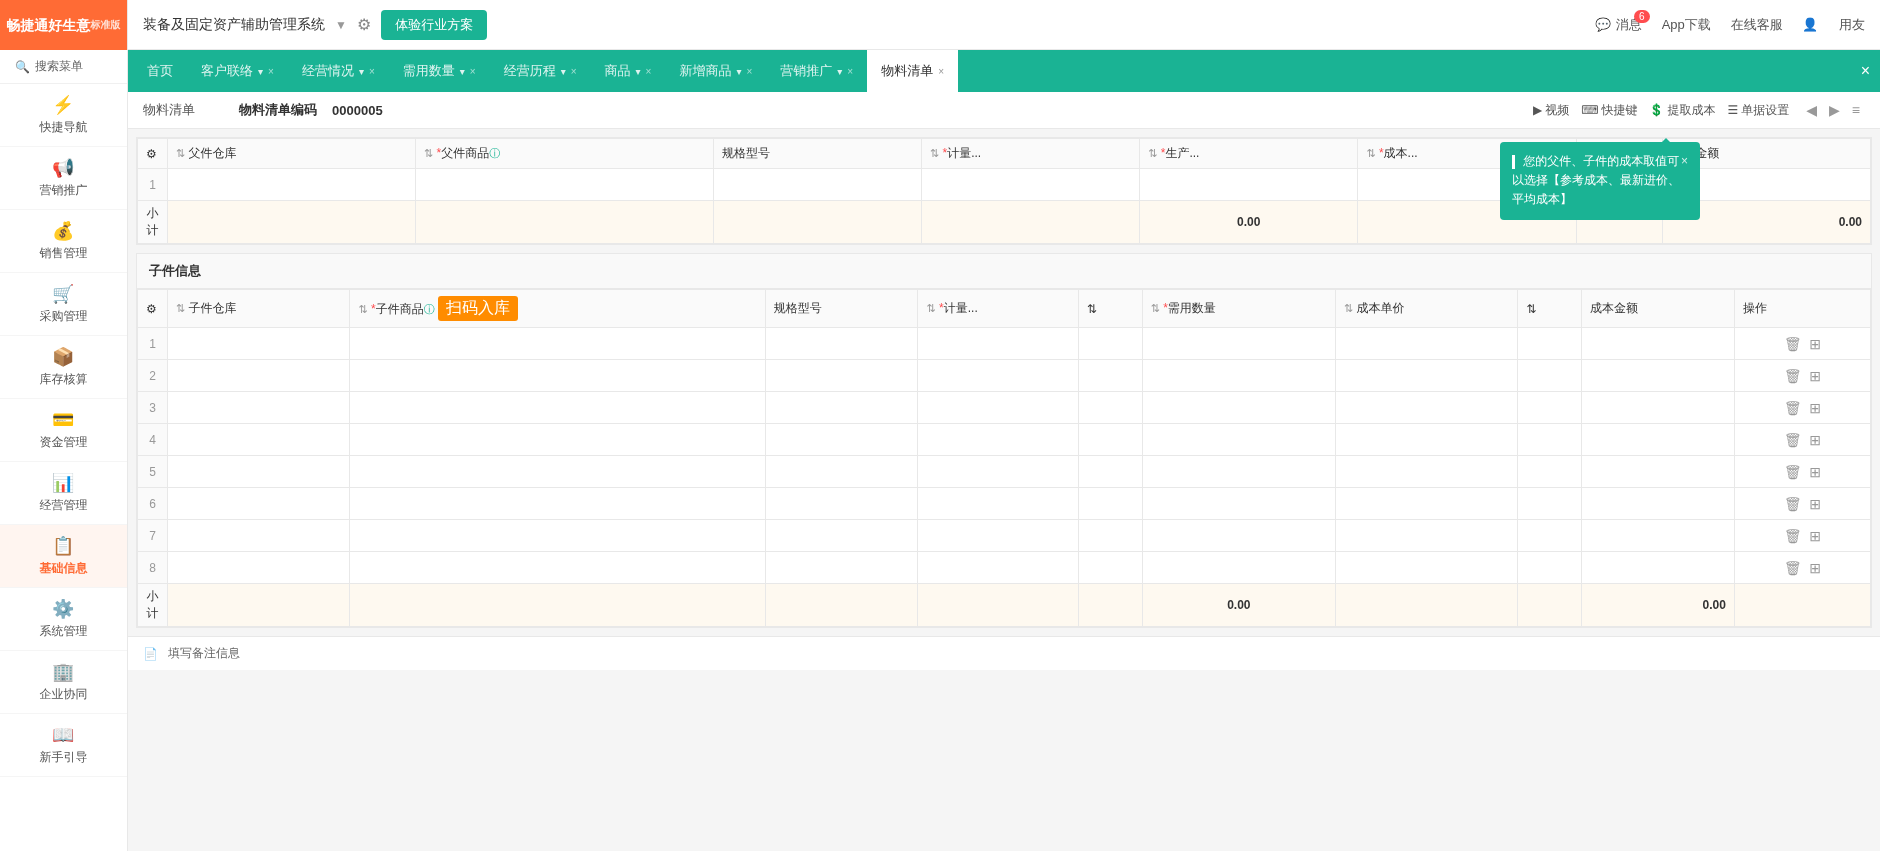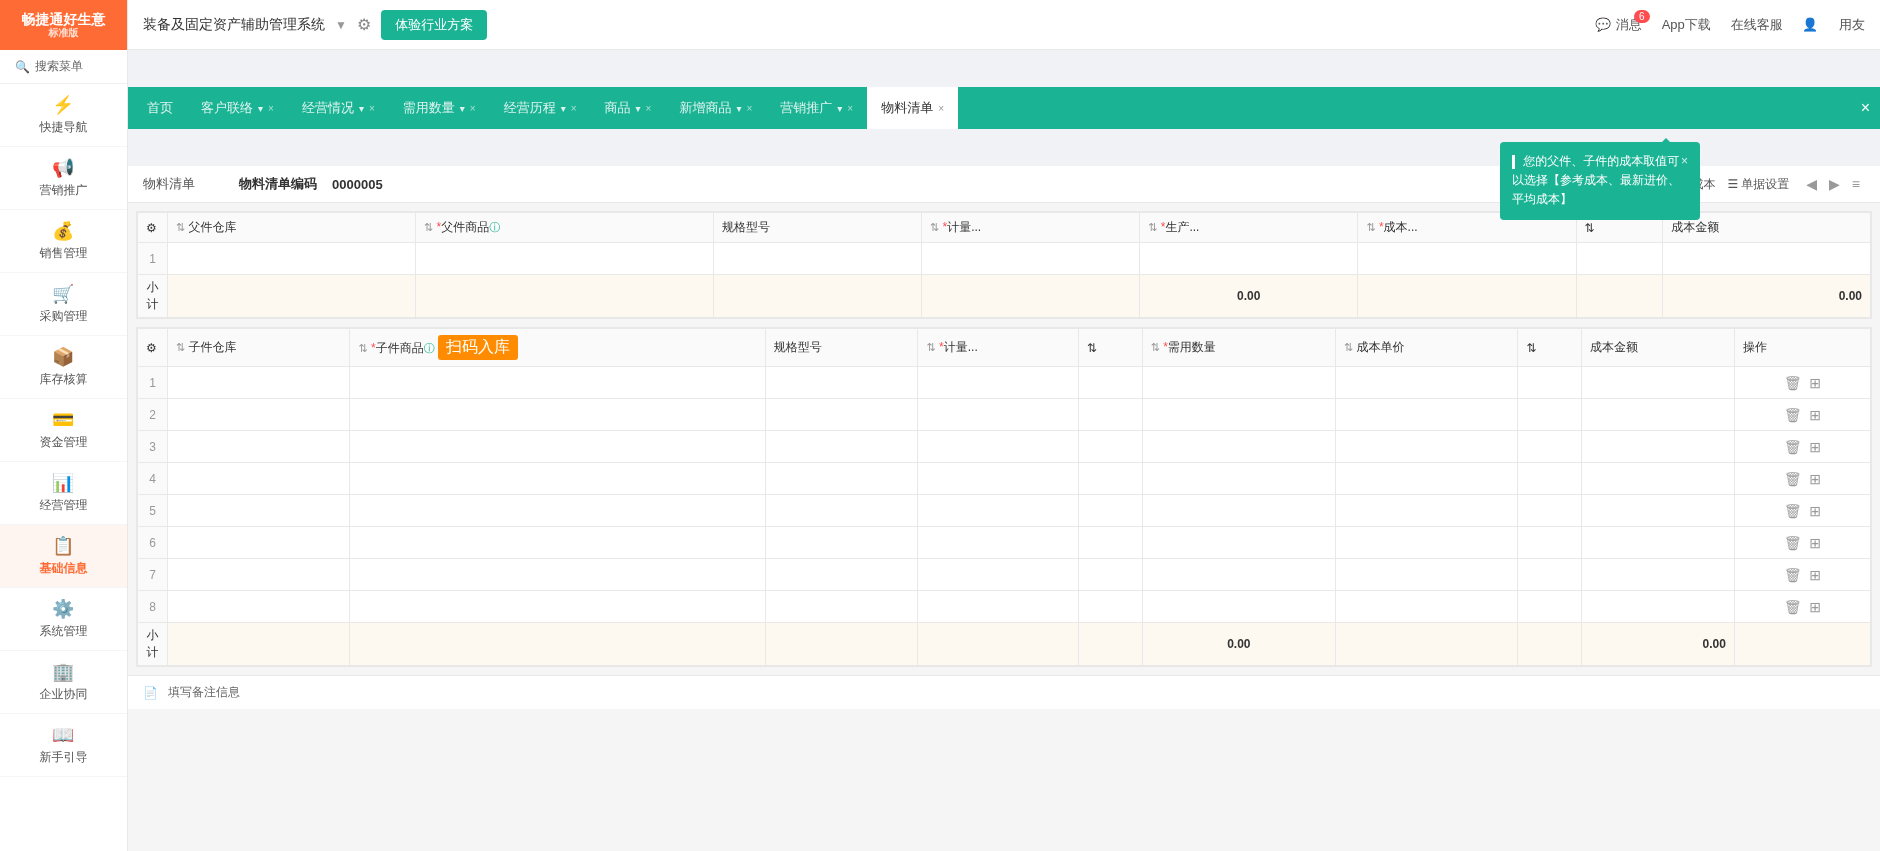--- a/index.html
+++ b/index.html
@@ -16,21 +16,21 @@
     }
     .sidebar-logo {
       background: #ff6b35;
       height: 50px;
       display: flex;
       align-items: center;
       justify-content: center;
       color: white;
       font-size: 14px;
       font-weight: bold;
-      flex-direction: column;
+      flex-direction: row;
       line-height: 1.2;
     }
     .sidebar-logo .sub { font-size: 10px; color: rgba(255,255,255,0.8); }
     .sidebar-search {
       display: flex;
       align-items: center;
       padding: 8px 10px;
       border-bottom: 1px solid #f0f0f0;
       cursor: pointer;
     }
@@ -48,21 +48,20 @@
     }
     .sidebar-item.active { background: #fff5f0; color: #ff6b35; font-weight: bold; }
     .sidebar-icon { font-size: 18px; }
 
     
     .main {
       flex: 1;
       display: flex;
       flex-direction: column;
       overflow: hidden;
-      gap: 37px;
     }
 
     
     .top-header {
       background: #fff;
       height: 50px;
       display: flex;
       align-items: center;
       justify-content: space-between;
       padding: 0 15px;
@@ -491,20 +490,21 @@
             <td style="text-align:center; font-weight:bold;">0.00</td>
             <td></td>
             <td></td>
             <td style="text-align:right; font-weight:bold;">0.00</td>
           </tr>
         </tbody>
       </table>
     </div>
 
     <div class="section">
+      <div class="section-title">子件信息</div>
       <table class="data-table">
         <thead>
           <tr>
             <th>⚙</th>
             <th>
               <span class="col-header-icon">⇅</span> 子件仓库
             </th>
             <th>
               <span class="col-header-icon">⇅</span> <span class="required">*</span>子件商品<span style="color:#1ab394;font-size:11px;">ⓘ</span>
               <button class="scan-btn">扫码入库</button>

